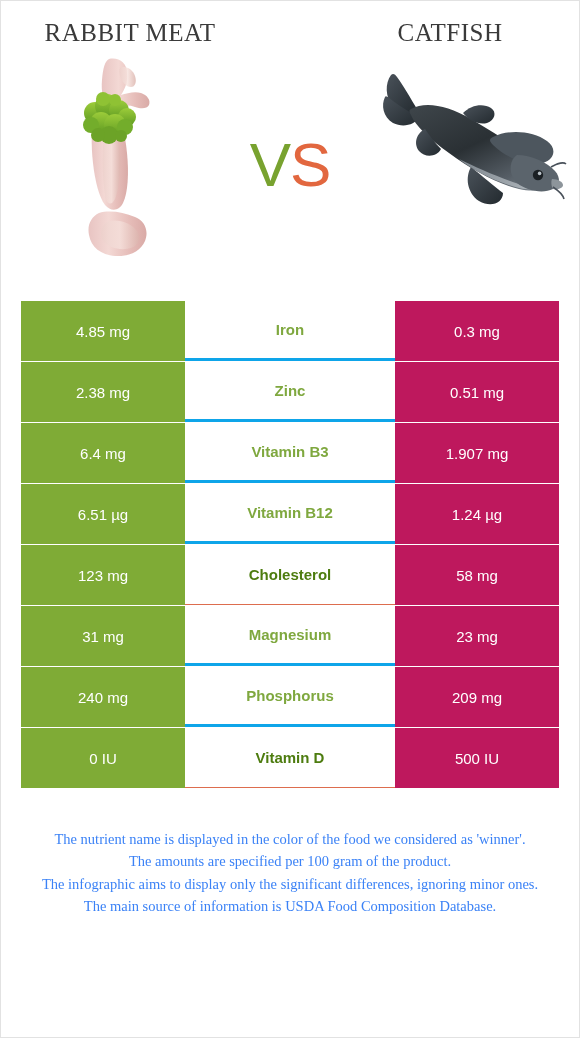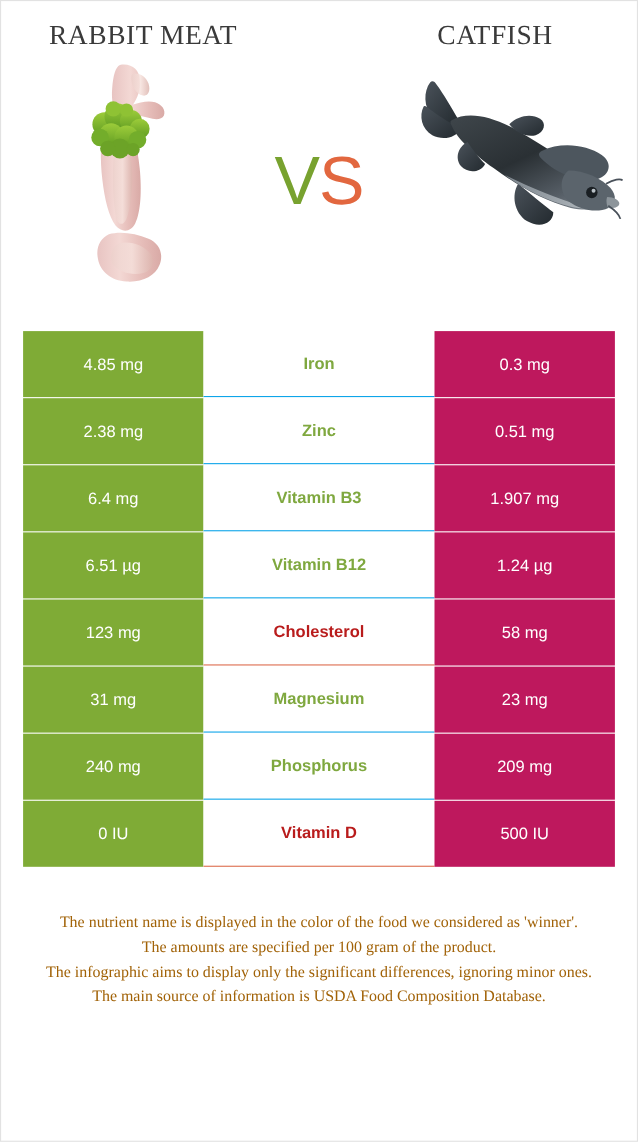--- a/index.html
+++ b/index.html
@@ -110,32 +110,32 @@
   .cell-mid {
     flex: 1;
     display: flex;
     align-items: center;
     justify-content: center;
     background: #ffffff;
     font-size: 15px;
     font-weight: 700;
     box-sizing: border-box;
   }
-  .cell-mid.win-green  { color: #7fa83f; border-bottom: 1px solid #0ea5e9; }
-  .cell-mid.win-orange { color: #b91c1c; border-bottom: 1px solid #dd6d4e; }
+  .cell-mid.win-green  { color: #7fa83f; border-bottom: 3px solid #0ea5e9; }
+  .cell-mid.win-orange { color: #4d7c0f; border-bottom: 1px solid #dd6d4e; }
   .row:first-child .cell-mid { border-top: none; }
 
   
   .footer {
     margin: 40px 26px 0 26px;
     text-align: center;
     font-family: "Liberation Serif", serif;
     font-size: 14.5px;
     line-height: 1.55;
-    color: #a16207;
+    color: #3b82f6;
   }
   .footer p { margin: 0; }
 </style>
 </head>
 <body>
 
 <div class="page">
 
   <div class="titles">
     <div class="title-left">RABBIT MEAT</div>

